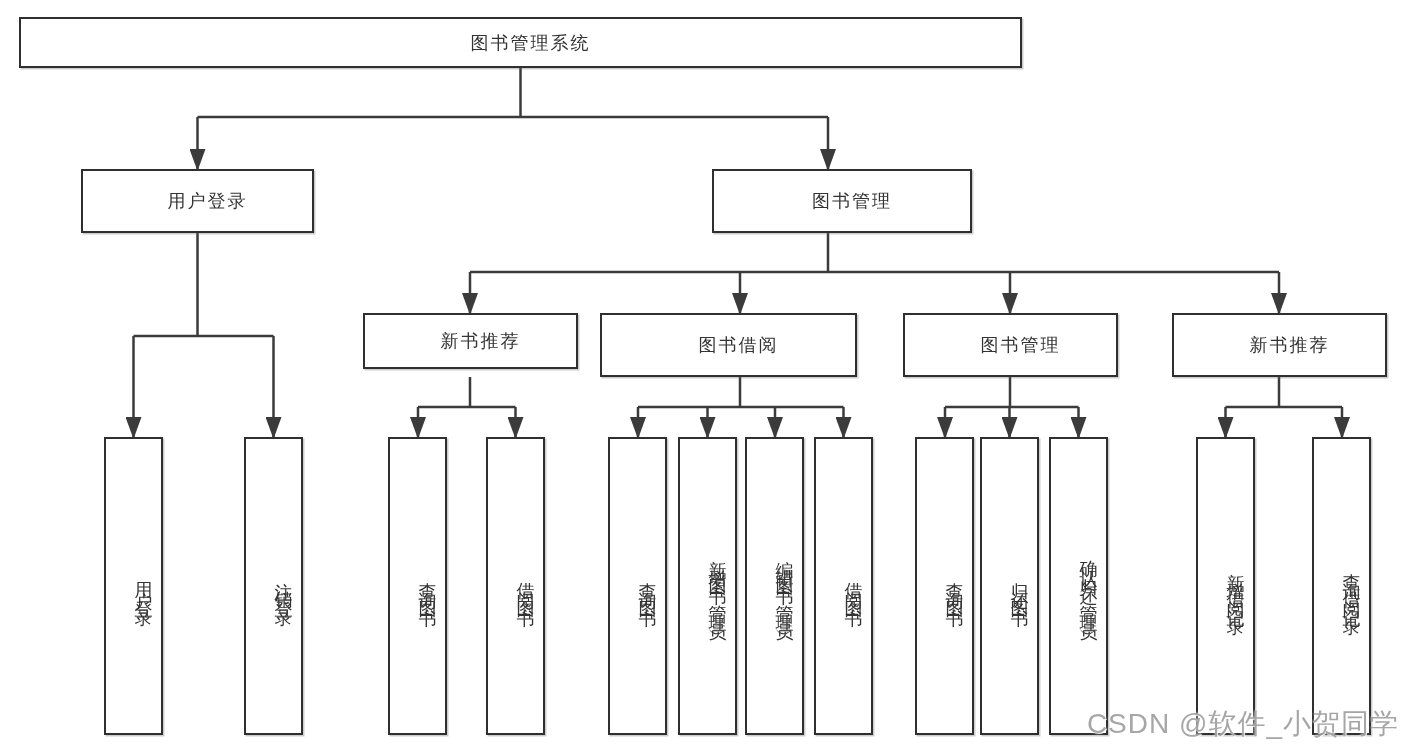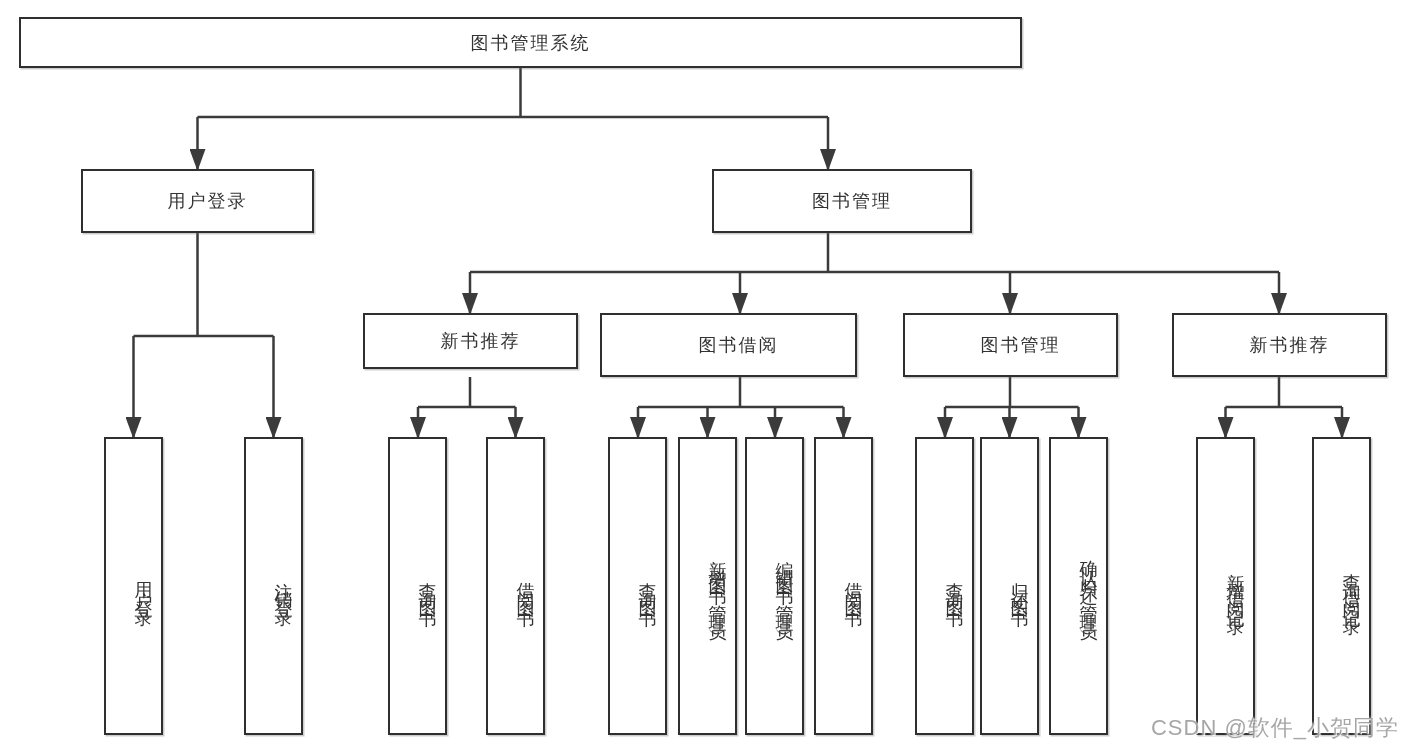--- a/index.html
+++ b/index.html
@@ -14,21 +14,21 @@
     display:flex;align-items:center;justify-content:center;
     font-size:18px;letter-spacing:2px;z-index:2;white-space:nowrap;padding-left:20px;
   }
   .vnode{letter-spacing:0;}
   .vnode .vtext{
     writing-mode:vertical-lr;text-orientation:mixed;
     letter-spacing:9px;line-height:1;font-size:18px;
   }
   .watermark{
     position:absolute;right:6px;bottom:4px;z-index:3;
-    font-size:22px;color:rgba(158,158,158,.92);
+    font-size:28px;color:rgba(158,158,158,.92);
     text-shadow:0 0 3px #fff,1px 1px 0 rgba(255,255,255,.8);
     letter-spacing:1px;
   }
 </style>
 </head>
 <body>
 
 <div class="canvas">
 
   <svg class="connector-layer" width="1405" height="747" viewBox="0 0 1405 747">

